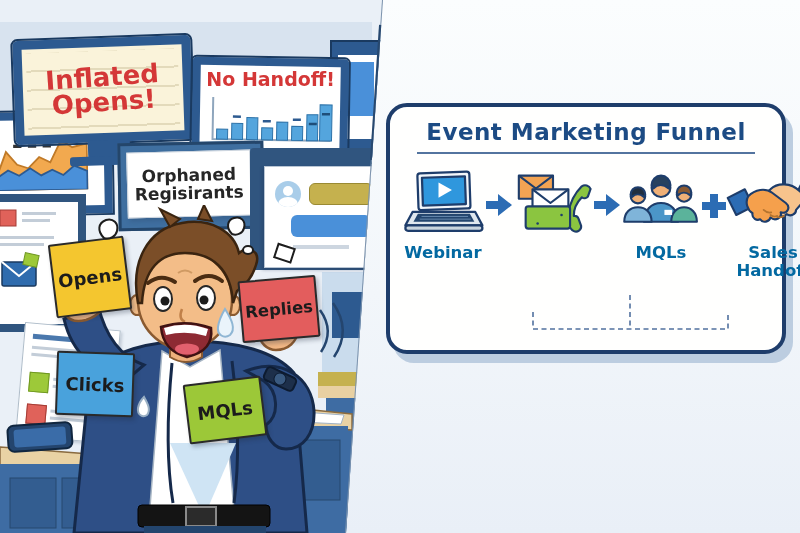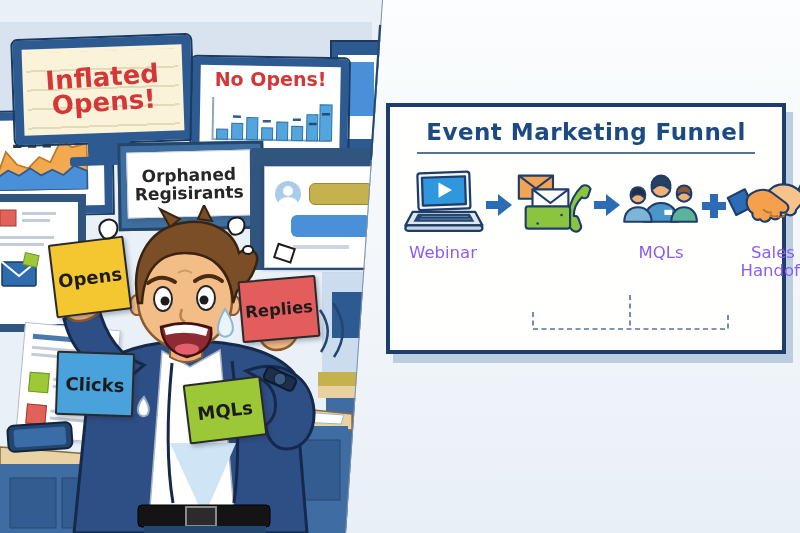--- a/index.html
+++ b/index.html
@@ -5,27 +5,27 @@
   html,body{margin:0;padding:0;background:#fff}
   .canvas{position:relative;width:800px;height:533px;overflow:hidden;background:#fff;
           font-family:"DejaVu Sans","Liberation Sans",sans-serif}
 
   
   .right-bg{position:absolute;left:300px;top:0;width:500px;height:533px;
             background:linear-gradient(180deg,#fbfdfe 0%,#f2f6fa 55%,#e9eff7 100%)}
 
   
   .panel{position:absolute;left:386px;top:103px;width:392px;height:243px;background:#fffffe;
-         border:4px solid #1e3d6b;border-radius:0;box-shadow:7px 9px 0 #bccde0}
+         border:4px solid #1e3d6b;border-radius:21px;box-shadow:7px 9px 0 #bccde0}
   .panel-title{margin-top:12px;text-align:center;font-weight:bold;font-size:23px;color:#1c4b84;letter-spacing:.5px}
   .panel-divider{width:86%;height:2px;background:#53749f;margin:7px auto 0}
   .stages{display:flex;align-items:flex-start;justify-content:space-between;padding:0 10px;margin-top:14px}
   .stage{display:flex;flex-direction:column;align-items:center;width:94px}
   .icon-box{height:70px;display:flex;align-items:center;justify-content:center}
-  .stage-label{font-weight:normal;font-size:16.5px;color:#8b5cf6;line-height:1.1;text-align:center;margin-top:6px}
+  .stage-label{font-weight:bold;font-size:16.5px;color:#0369a1;line-height:1.1;text-align:center;margin-top:6px}
   .arrow{margin-top:26px}
   .bracket{position:absolute;left:0;top:0;pointer-events:none}
 
   
   .scene{position:absolute;left:0;top:0;width:400px;height:533px;background:#eaf0f7;
          clip-path:polygon(0 0,383px 0,346px 533px,0 533px)}
   .wall{position:absolute;left:0;top:22px;width:372px;height:100px;background:#d8e3ef}
 
   .mon-a{position:absolute;left:14px;top:38px;width:160px;height:86px;background:#faf3da;
          border:9px solid #2d5a90;outline:2px solid #1a3a60;border-radius:5px;transform:rotate(-2deg)}
@@ -122,21 +122,21 @@
     </div>
 
     <div class="mon-a">
       <div class="ruled"></div>
       <div class="sign-red-big">Inflated Opens!</div>
     </div>
     <div class="stand-a1"></div>
     <div class="stand-a2"></div>
 
     <div class="mon-b">
-      <div class="sign-red-small">No Opens!</div>
+      <div class="sign-red-small">No Handoff!</div>
       <svg width="134" height="52" viewBox="0 0 134 52" style="display:block;margin:2px auto 0">
         <path d="M10,6 V48 H128" stroke="#8fa6bd" stroke-width="2" fill="none"></path>
         <g fill="#54a5dd" stroke="#2d72a8" stroke-width="1">
           <rect x="14" y="38" width="11" height="10"></rect>
             <rect x="29" y="32" width="11" height="16"></rect>
           <rect x="44" y="26" width="11" height="22"></rect>
             <rect x="59" y="36" width="11" height="12"></rect>
           <rect x="74" y="30" width="11" height="18"></rect>
             <rect x="89" y="34" width="11" height="14"></rect>
           <rect x="104" y="22" width="11" height="26"></rect>

